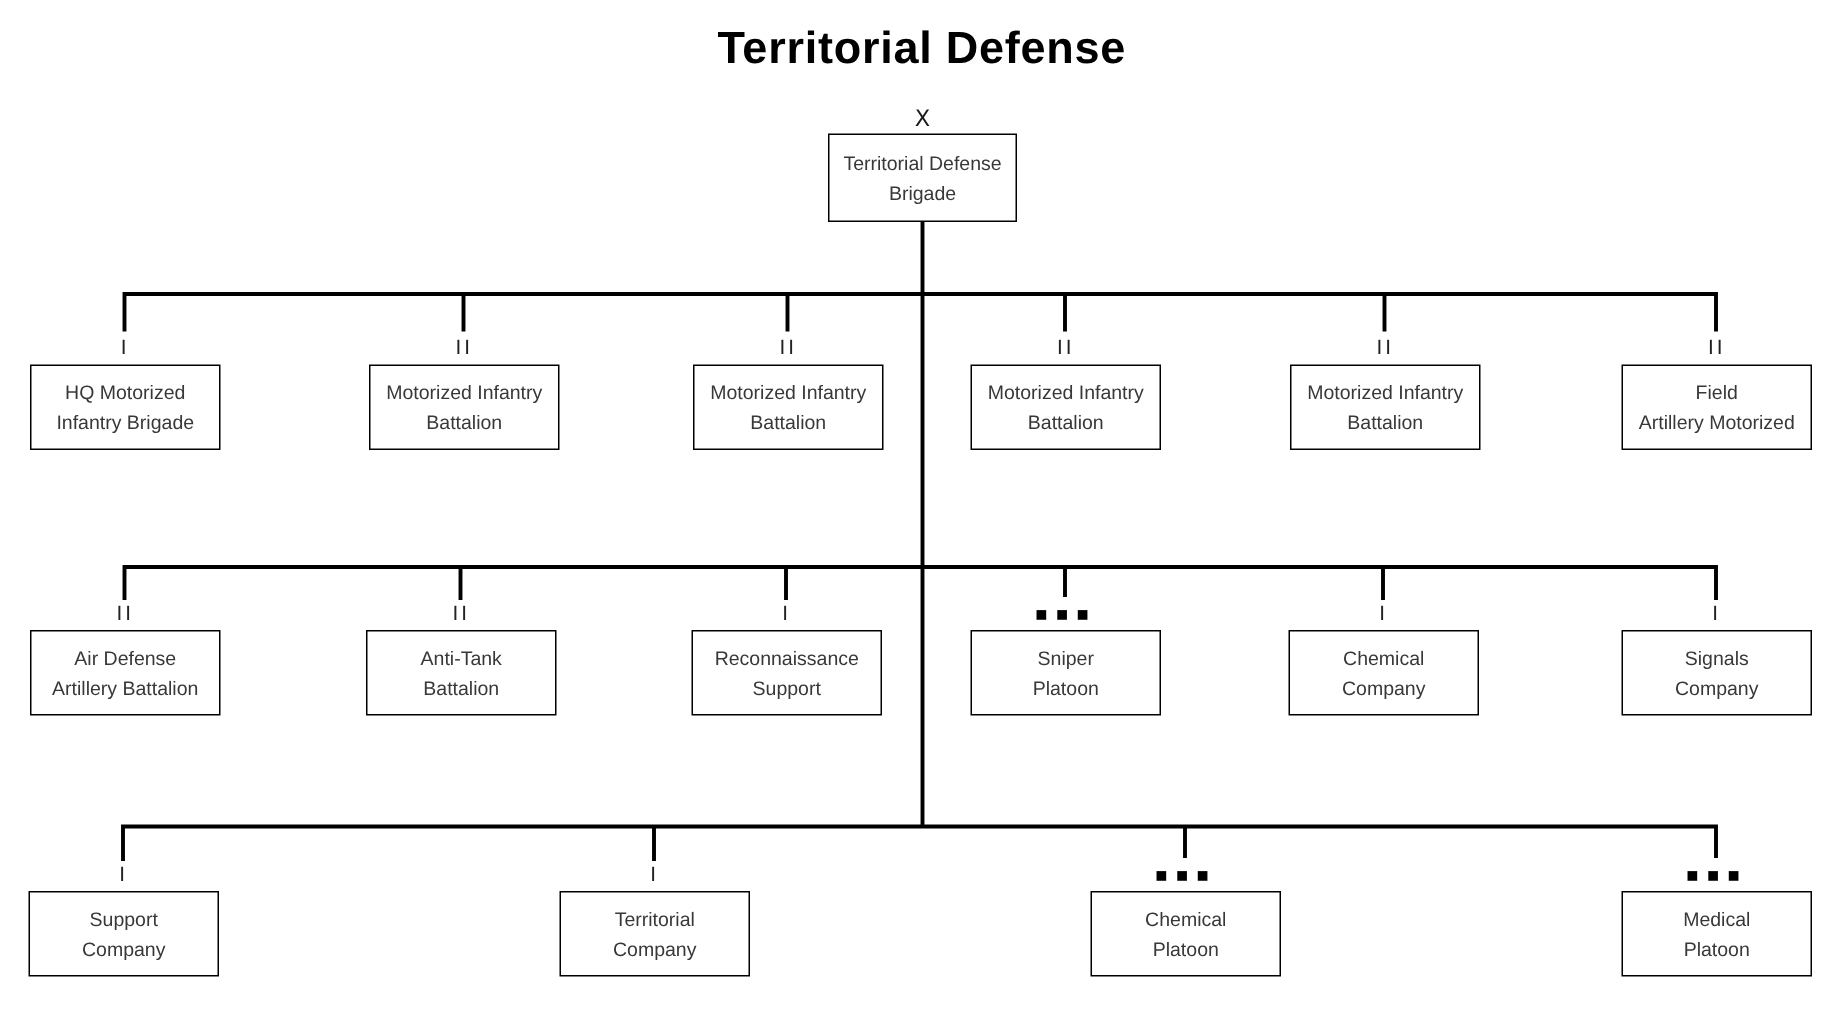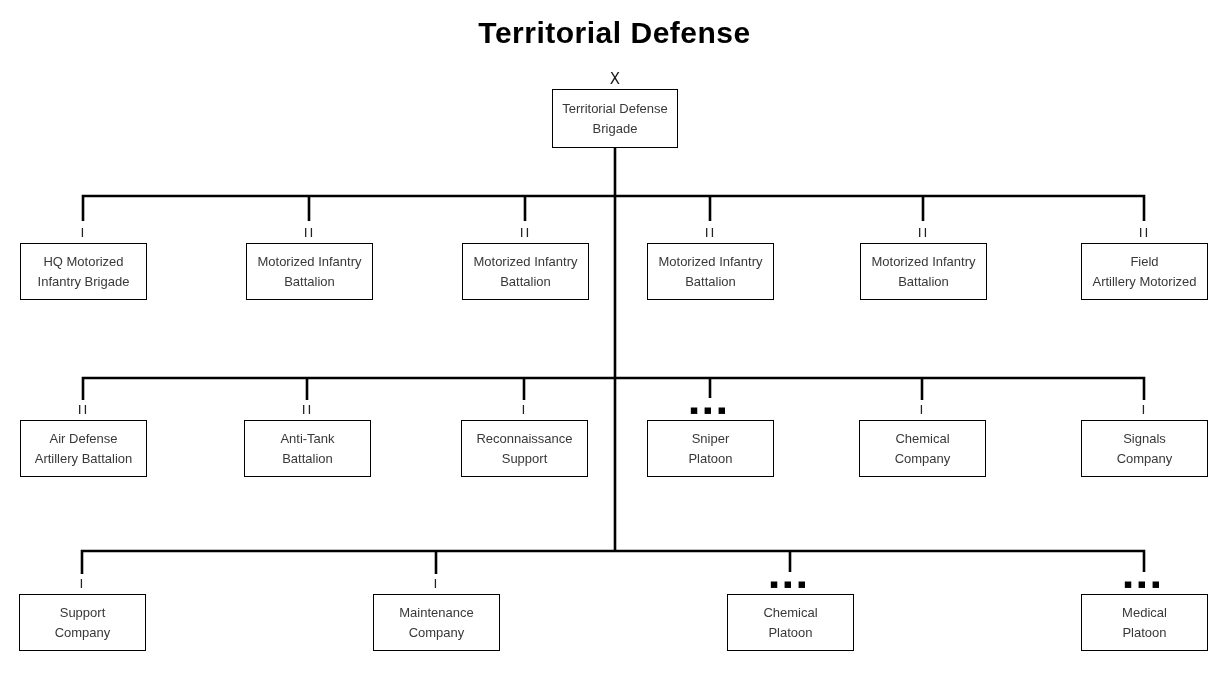--- a/index.html
+++ b/index.html
@@ -147,21 +147,21 @@
   <div class="node" style="left:19px;top:594px">
     <div class="echelon">I</div>
     <div class="box">
       <span>Support
 Company</span>
     </div>
   </div>
   <div class="node" style="left:373px;top:594px">
     <div class="echelon">I</div>
     <div class="box">
-      <span>Maintenance
+      <span>Territorial
 Company</span>
     </div>
   </div>
   <div class="node" style="left:727px;top:594px">
     <div class="echelon dots">▪▪▪</div>
     <div class="box">
       <span>Chemical
 Platoon</span>
     </div>
   </div>

